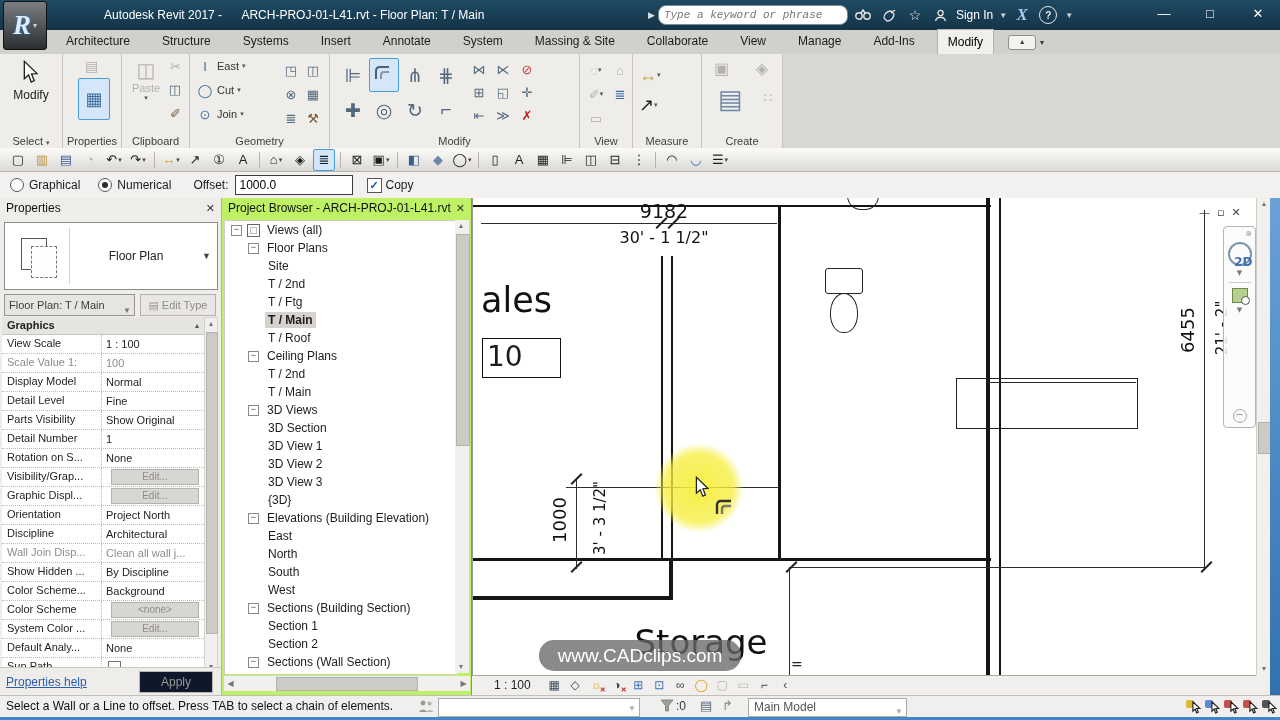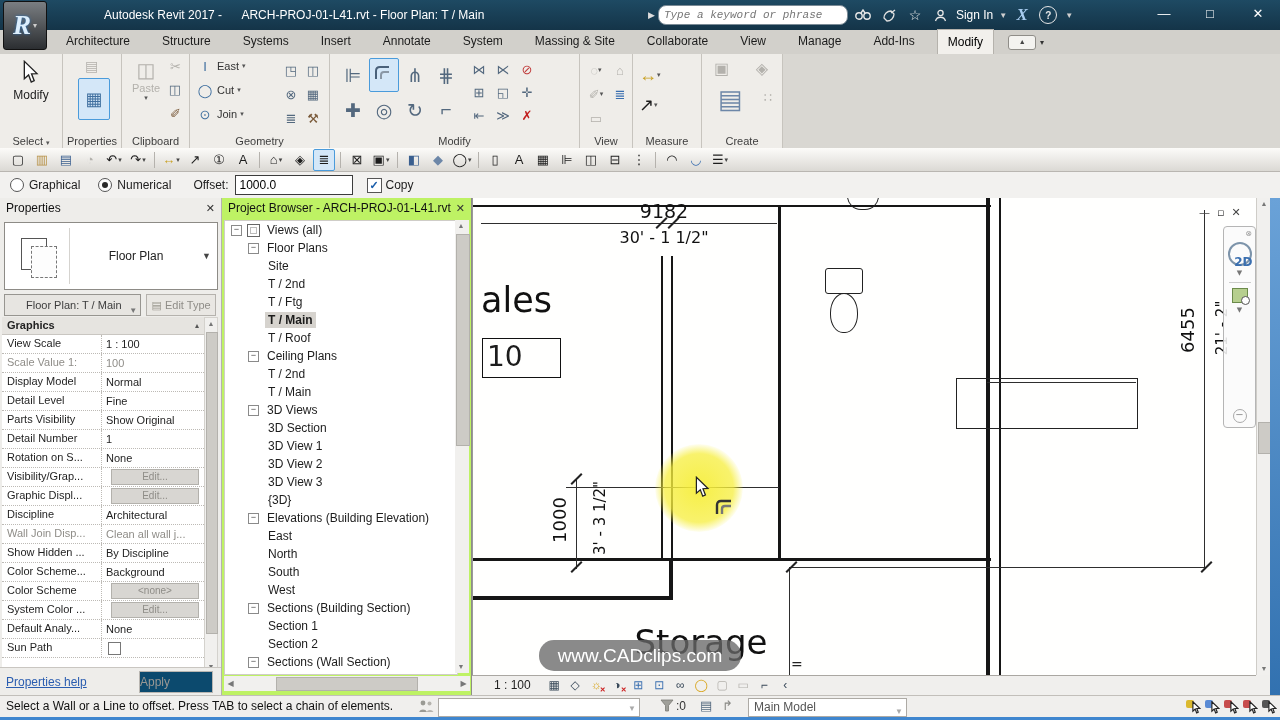--- a/index.html
+++ b/index.html
@@ -100,21 +100,21 @@
   .palclose{position:absolute;right:6px;top:0;font-size:11px;color:#333;}
   #typesel{position:absolute;left:4px;top:24px;width:212px;height:66px;background:#fff;
     border:1px solid #8d8b86;display:flex;align-items:center;}
   #typesel .imgbox{width:62px;height:56px;border-right:1px solid #d5d3cf;position:relative;margin-left:2px;}
   #typesel .r1{position:absolute;left:14px;top:10px;width:24px;height:30px;border:1px solid #555;background:#fff;}
   #typesel .r2{position:absolute;left:24px;top:18px;width:24px;height:30px;border:1px dashed #777;background:#fdfdfd;}
   #typesel .tname{flex:1;text-align:center;font-size:12px;color:#222;}
   #typesel .dd{margin-right:6px;color:#444;font-size:9px;}
   #instrow{position:absolute;left:4px;top:96px;width:212px;height:22px;display:flex;}
   #instcombo{width:128px;height:20px;background:#e7e5e1;border:1px solid #979590;font-size:11px;
-    color:#3c3c3c;line-height:20px;padding-left:21px;position:relative;}
+    color:#3c3c3c;line-height:20px;padding-left:4px;position:relative;}
   #instcombo .dd{position:absolute;right:3px;top:6px;font-size:8px;color:#777;}
   #edittype{margin-left:5px;width:76px;height:20px;border:1px solid #b5b2ad;background:#e9e7e3;
     display:flex;align-items:center;justify-content:center;font-size:11px;color:#8f8d88;}
   #edittype .eic{font-size:11px;color:#9a988f;margin-right:3px;}
   #prop-grid{position:absolute;left:2px;top:119px;width:202px;height:357px;overflow:hidden;background:#fff;}
   .psec{height:17px;background:#e6e4e0;border-bottom:1px solid #c9c6c1;font-weight:bold;
     font-size:11px;line-height:17px;padding-left:5px;position:relative;color:#222;}
   .psec .ar{position:absolute;right:5px;font-weight:normal;font-size:8px;color:#555;}
   .prow{display:flex;height:18px;border-bottom:1px dotted #bdbab5;font-size:11px;}
   .plab{width:94px;padding-left:5px;line-height:17px;border-right:1px dotted #bdbab5;
@@ -125,22 +125,22 @@
   .pbtn{width:86px;height:14px;background:#d8d6d2;border:1px solid #b3b1ac;color:#8f8d88;
     font-size:10px;text-align:center;line-height:13px;margin:0 auto;}
   .pchk{width:11px;height:11px;border:1px solid #777;background:#fff;margin-left:2px;}
   #prop-scroll{position:absolute;right:3px;top:119px;width:14px;height:357px;background:#f1f0ee;
     border:1px solid #d4d2cd;box-sizing:border-box;}
   .sarr{position:absolute;left:0;width:12px;height:12px;text-align:center;font-size:7px;color:#777;line-height:12px;}
   #prop-thumb{position:absolute;left:1px;top:14px;width:10px;height:300px;background:#cdcbc6;border:1px solid #b3b1ac;}
   #props-foot{position:absolute;left:0;bottom:0;width:100%;height:27px;background:#eeedea;
     border-top:1px solid #c9c6c1;display:flex;align-items:center;}
   #propshelp{color:#2a5db0;text-decoration:underline;font-size:12px;margin-left:6px;flex:1;}
-  #applybtn{width:72px;height:20px;background:#0c4a6e;border:1px solid #b9b6b1;color:#9a9894;
-    line-height:20px;font-size:12px;margin-right:8px;}
+  #applybtn{width:72px;height:20px;background:#0f172a;border:1px solid #b9b6b1;color:#9a9894;
+    text-align:center;line-height:20px;font-size:12px;margin-right:8px;}
   
   #browser{position:absolute;left:222px;top:198px;width:250px;height:497px;background:#bef264;
     border-right:1px solid #8f8d88;box-sizing:border-box;}
   #pb-tree{position:absolute;left:2px;top:22px;width:232px;height:453px;background:#fff;
     border:1px solid #cfcdc8;overflow:hidden;}
   .trow{display:flex;align-items:center;height:18px;font-size:12px;white-space:nowrap;}
   .trow.sel .tlabel{background:#d6d3ce;font-weight:bold;}
   .exp{width:9px;height:9px;border:1px solid #8a8a8a;background:#fff;font-size:9px;line-height:7px;
     text-align:center;color:#444;margin-right:5px;flex:none;}
   .vicon{width:11px;height:11px;border:1px solid #666;background:#fdfdfd;margin-right:4px;flex:none;
@@ -635,20 +635,24 @@
               <div class="pbtn">Edit...</div>
             </div>
           </div>
           <div class="prow">
             <div class="plab">Graphic Displ...</div>
             <div class="pval">
               <div class="pbtn">Edit...</div>
             </div>
           </div>
           <div class="prow">
+            <div class="plab">Orientation</div>
+            <div class="pval">Project North</div>
+          </div>
+          <div class="prow">
             <div class="plab">Discipline</div>
             <div class="pval">Architectural</div>
           </div>
           <div class="prow">
             <div class="plab mut">Wall Join Disp...</div>
             <div class="pval mut">Clean all wall j...</div>
           </div>
           <div class="prow">
             <div class="plab">Show Hidden ...</div>
             <div class="pval">By Discipline</div>

